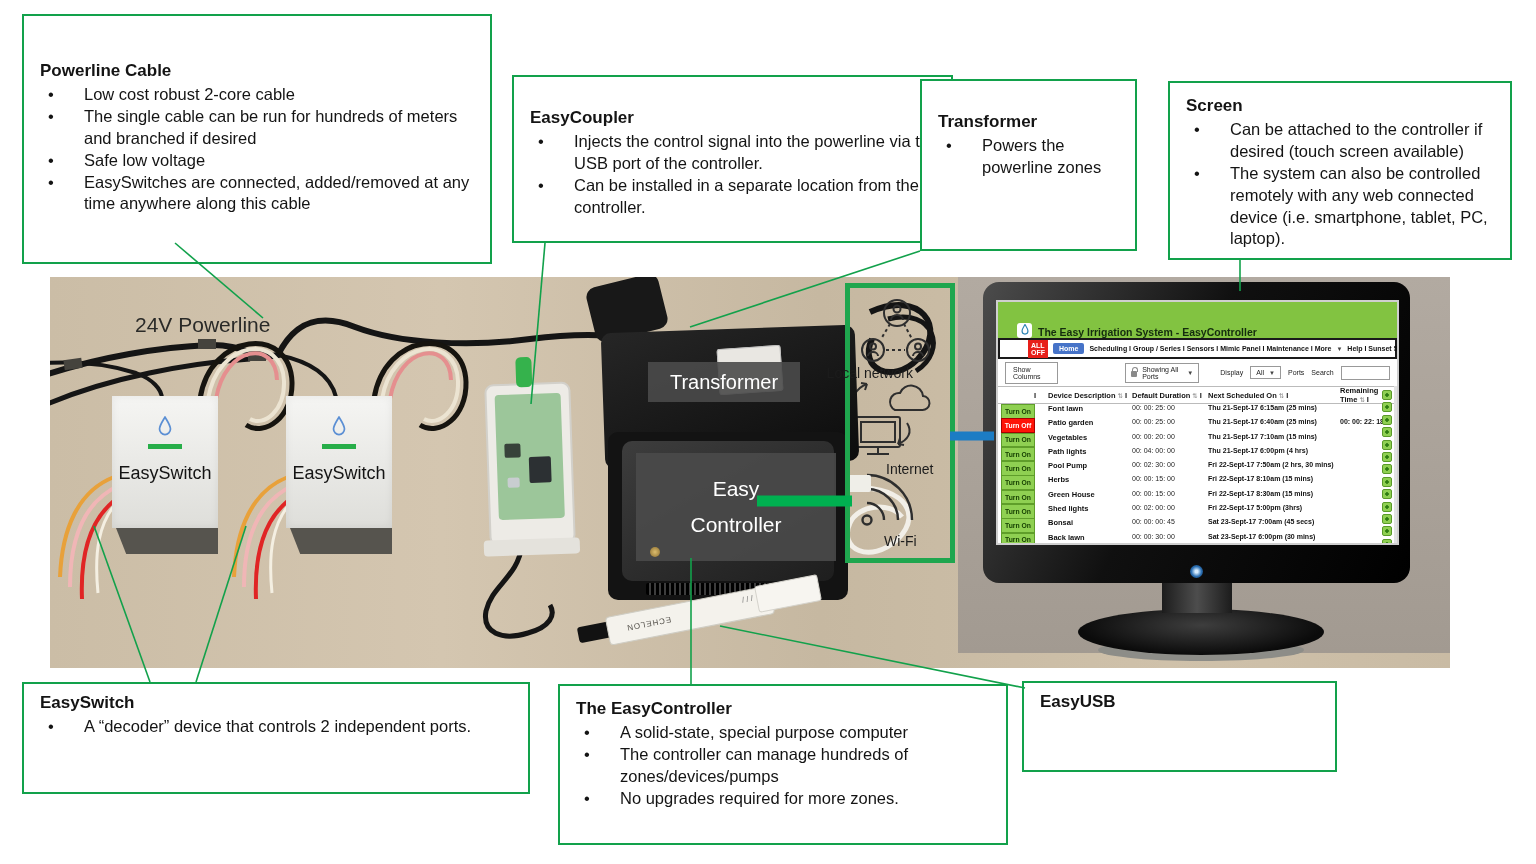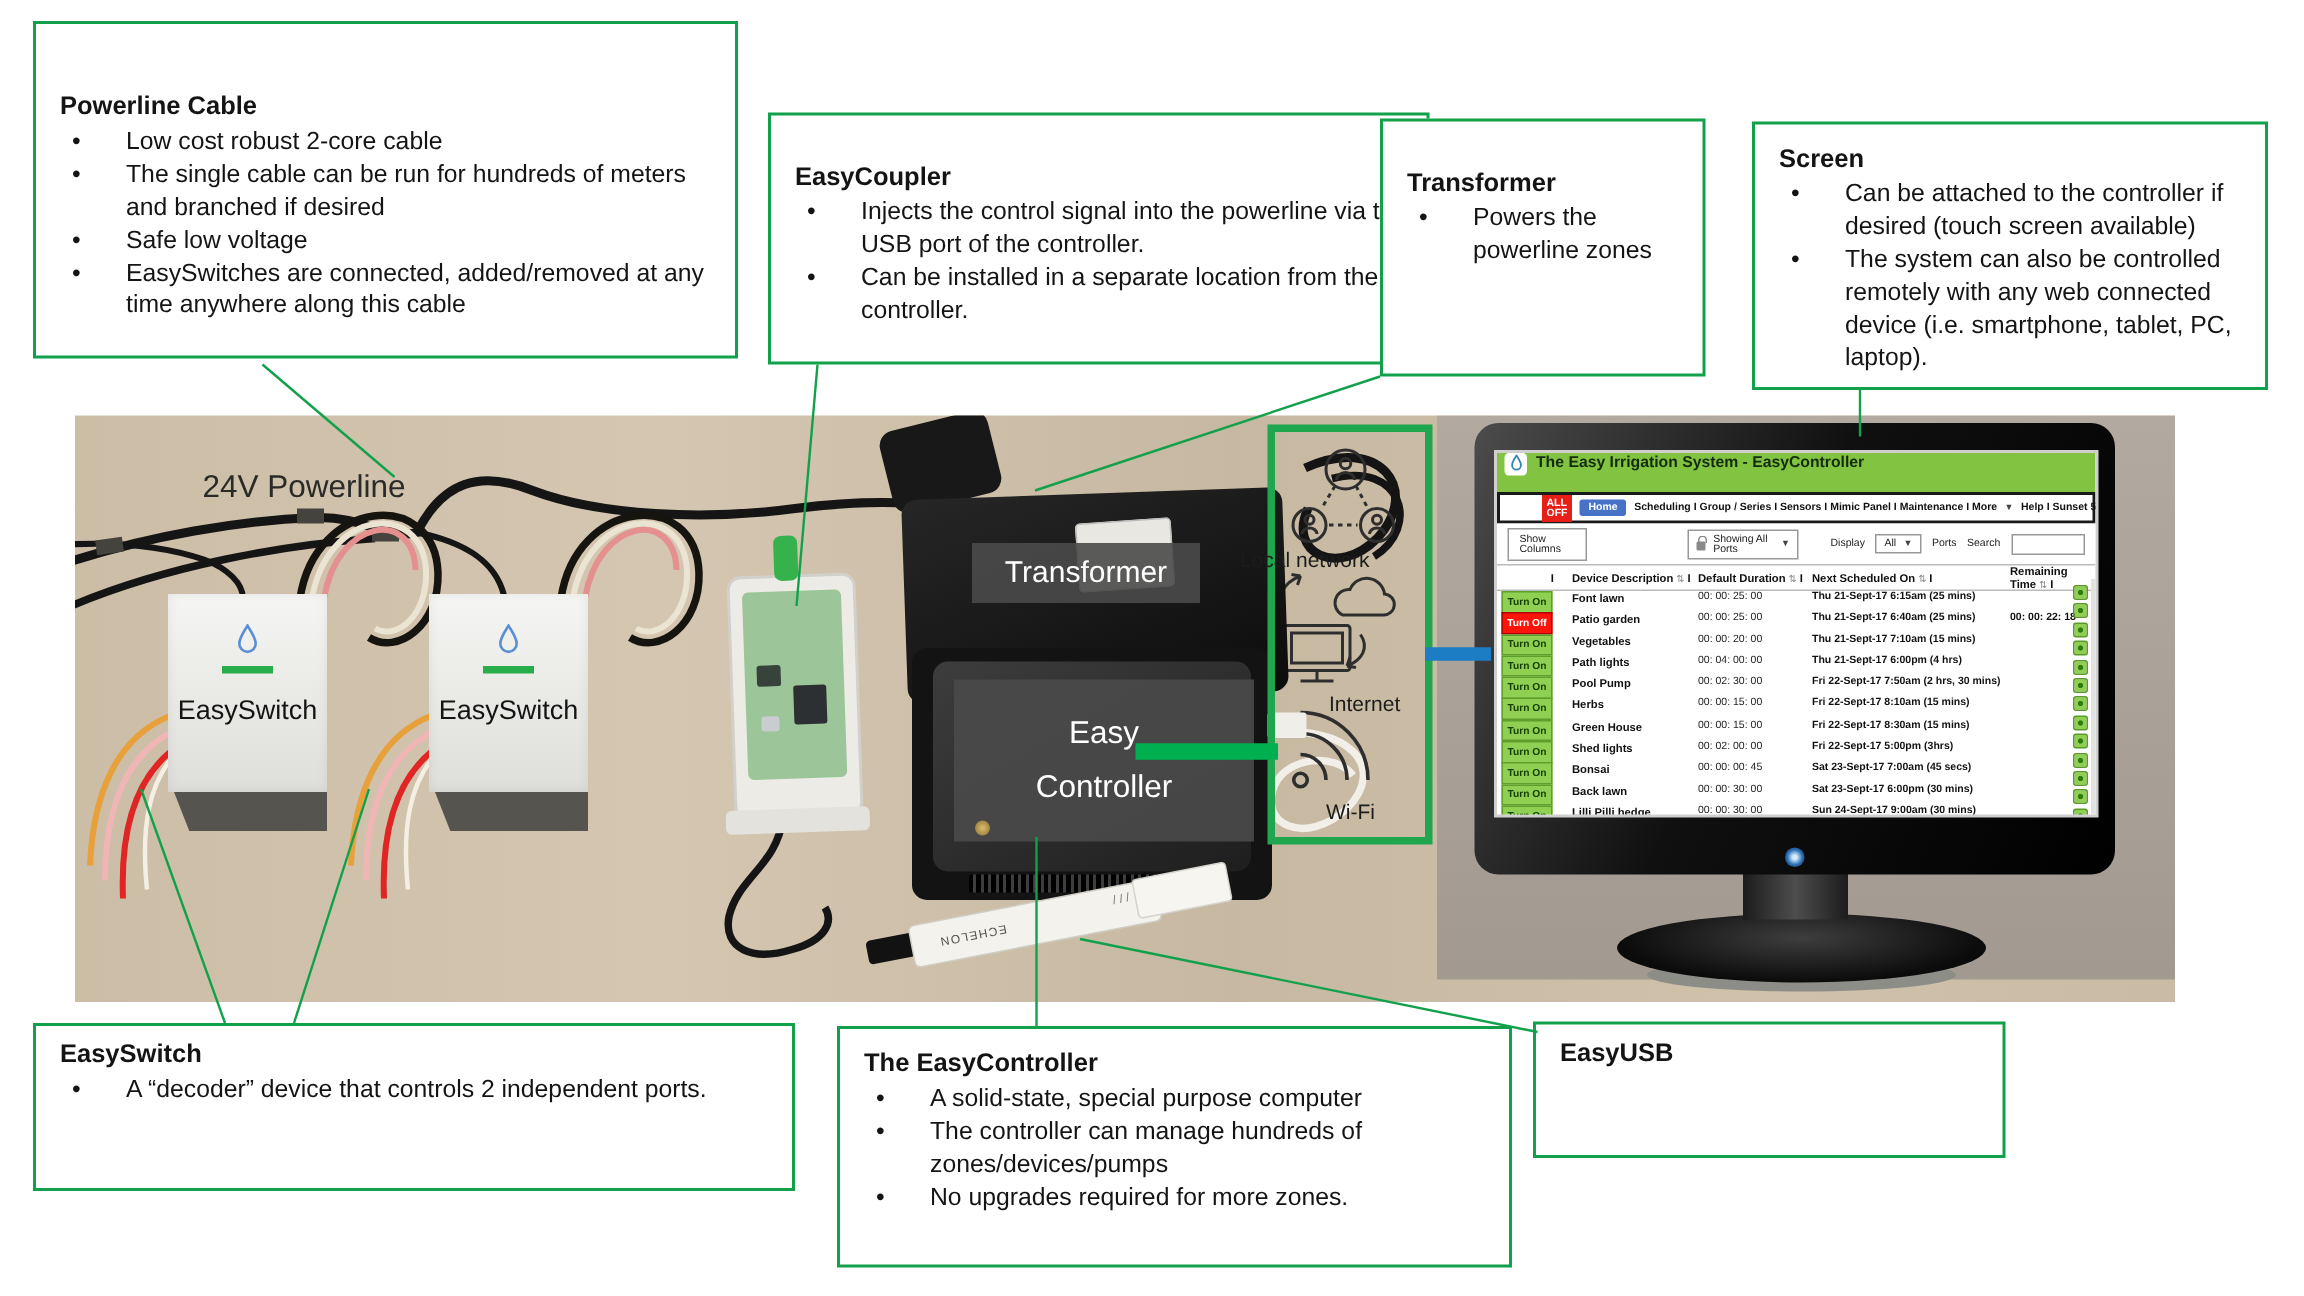--- a/index.html
+++ b/index.html
@@ -5,21 +5,21 @@
   html,body{margin:0;padding:0;background:#fff}
   #stage{position:relative;width:1536px;height:864px;background:#fff;overflow:hidden;
          font-family:"Liberation Sans",sans-serif}
   
   .callout{position:absolute;background:#fff;border:2px solid #12a14b;box-sizing:border-box;
            color:#141414;font-size:16.5px;line-height:1.32;padding:10px 12px 6px 14px}
   .callout .t{font-weight:bold;font-size:17px;margin:0 0 2px 2px}
   .callout ul{margin:0;padding:0;list-style:none}
   .callout li{position:relative;padding-left:46px;margin:0}
   .callout li::before{content:"\2022";position:absolute;left:10px;top:0}
-  #co-powerline{left:22px;top:14px;width:470px;height:225px;padding-top:44px}
+  #co-powerline{left:22px;top:14px;width:470px;height:250px;padding-top:44px}
   #co-coupler{left:512px;top:75px;width:441px;height:168px;padding-top:30px}
   #co-transformer{left:920px;top:79px;width:217px;height:172px;padding-top:30px}
   #co-screen{left:1168px;top:81px;width:344px;height:179px;padding-top:12px}
   #co-switch{left:22px;top:682px;width:508px;height:112px;padding-top:8px}
   #co-controller{left:558px;top:684px;width:450px;height:161px;padding-top:12px}
   #co-usb{left:1022px;top:681px;width:315px;height:91px;padding-top:8px}
   
   #photo{position:absolute;left:50px;top:277px;width:1400px;height:391px;overflow:hidden;
          background:linear-gradient(90deg,#cbbda6,#d4c6b0 28%,#c6b8a1 55%,#cfc1aa 80%,#c9bba4)}
   #graypanel{position:absolute;left:908px;top:0;width:492px;height:376px;
@@ -86,21 +86,21 @@
   #mpower{position:absolute;left:1140px;top:288px;width:13px;height:13px;border-radius:50%;
            background:radial-gradient(circle,#d5ecff 15%,#2b6fb3 55%,#0a2a4a)}
   #mneck{position:absolute;left:1112px;top:304px;width:70px;height:32px;
            background:linear-gradient(90deg,#1c1c1c,#4d4d4d,#1c1c1c)}
   #mbase{position:absolute;left:1028px;top:332px;width:246px;height:46px;border-radius:50%;
            background:radial-gradient(ellipse at 50% 35%,#3e3e3e,#0b0b0b 70%)}
   #mbase2{position:absolute;left:1048px;top:362px;width:206px;height:22px;border-radius:50%;background:#8d8d88}
   
   #mscreen{position:absolute;left:948px;top:25px;width:399px;height:241px;background:#fff;overflow:hidden;
            box-shadow:0 0 0 2px #cfcfcf}
-  .sc-title{height:26px;background:#82c341;display:flex;align-items:flex-start;gap:6px;padding:0 5px}
+  .sc-title{height:36px;background:#82c341;display:flex;align-items:flex-end;gap:6px;padding:0 19px}
   .droptile{width:15px;height:15px;background:#fff;border-radius:3px;display:flex;align-items:center;justify-content:center}
   .sc-title b{font-size:10.5px;color:#142c0e}
   .sc-menu{height:17px;border:2px solid #1a1a1a;display:flex;align-items:center;gap:5px;
            padding:0 4px 0 28px;background:#fff}
   .btn-alloff{background:#e71f19;color:#fff;font-size:7px;font-weight:bold;padding:2px 3px}
   .btn-home{background:#4673c8;color:#fff;font-size:7px;font-weight:bold;padding:2px 6px;border-radius:2px}
   .mi{font-size:7px;font-weight:bold;color:#101010;white-space:nowrap}
   .caret{font-size:6px;color:#444}
   .mright{margin-left:auto;display:flex;align-items:center;gap:3px}
   .sc-toolbar{height:27px;display:flex;align-items:center;gap:7px;padding:0 7px;background:#fff}

